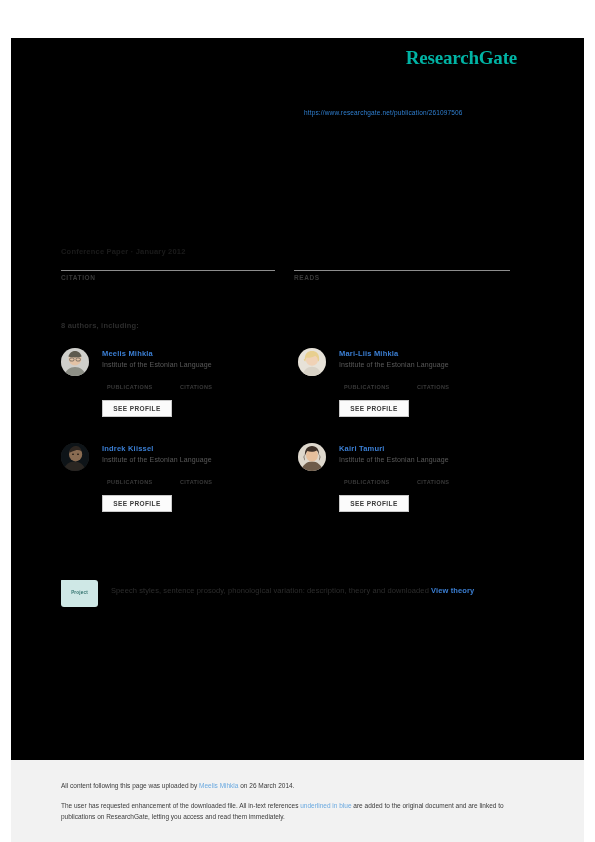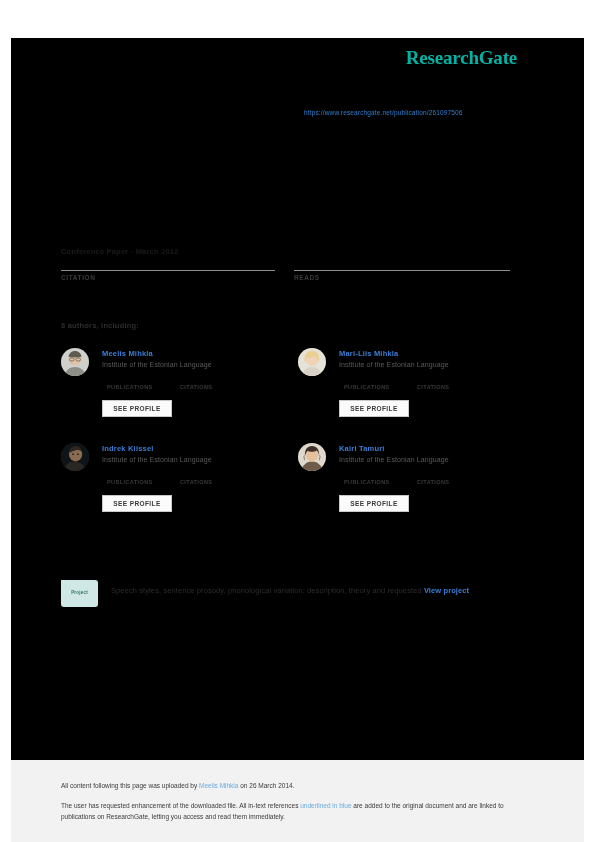--- a/index.html
+++ b/index.html
@@ -175,21 +175,21 @@
 <body>
 
 <div class="page">
 
   <div class="dark-area"></div>
   <div class="footer-band"></div>
 
   <div class="rg-logo">ResearchGate</div>
   <div class="rg-url">https://www.researchgate.net/publication/261097506</div>
 
-  <div class="meta-line">Conference Paper · March 2012</div>
+  <div class="meta-line">Conference Paper · January 2012</div>
 
   <div class="stat-col" id="stat-citation">
     <div class="num">1</div>
     <div class="rule"></div>
     <div class="lbl">CITATION</div>
   </div>
 
   <div class="stat-col" id="stat-reads">
     <div class="num">63</div>
     <div class="rule"></div>
@@ -300,22 +300,22 @@
   </div>
 
 
   <div class="project-row">
     <div class="project-icon">
       <div class="tab"></div>
       <div class="folder"></div>
       <div class="ptxt">Project</div>
     </div>
     <div class="project-text">
-      <span>Speech styles, sentence prosody, phonological variation: description, theory and requested</span>
-      <span class="view">View project</span>
+      <span>Speech styles, sentence prosody, phonological variation: description, theory and downloaded</span>
+      <span class="view">View theory</span>
     </div>
   </div>
 
   <div class="foot-1">
     <span>All content following this page was uploaded by </span><span class="lnk">Meelis Mihkla</span><span> on 26 March 2014.</span>
   </div>
 
   <div class="foot-2">
     <span>The user has requested enhancement of the downloaded file. All in-text references </span><span class="lnk">underlined in blue</span><span> are added to the original document and are linked to publications on ResearchGate, letting you access and read them immediately.</span>
   </div>

